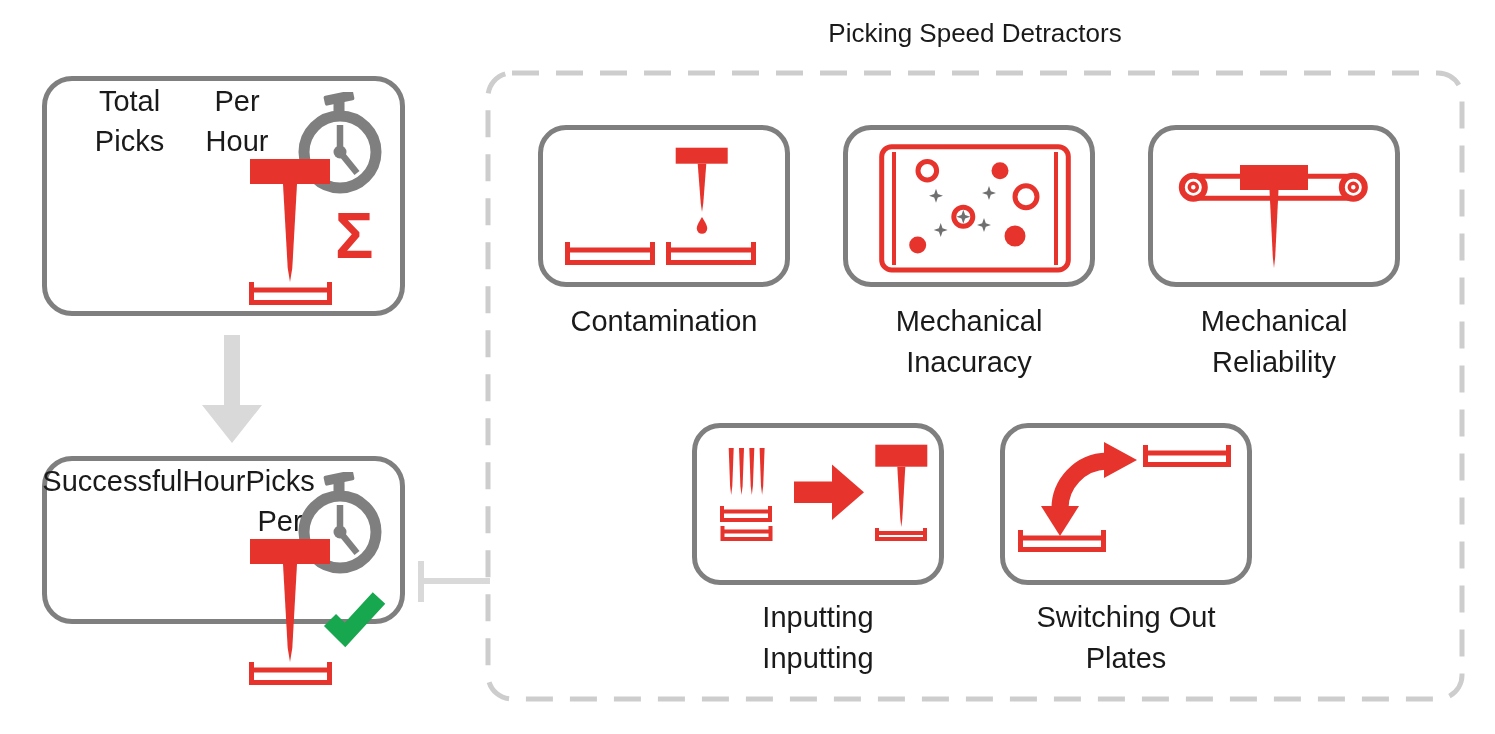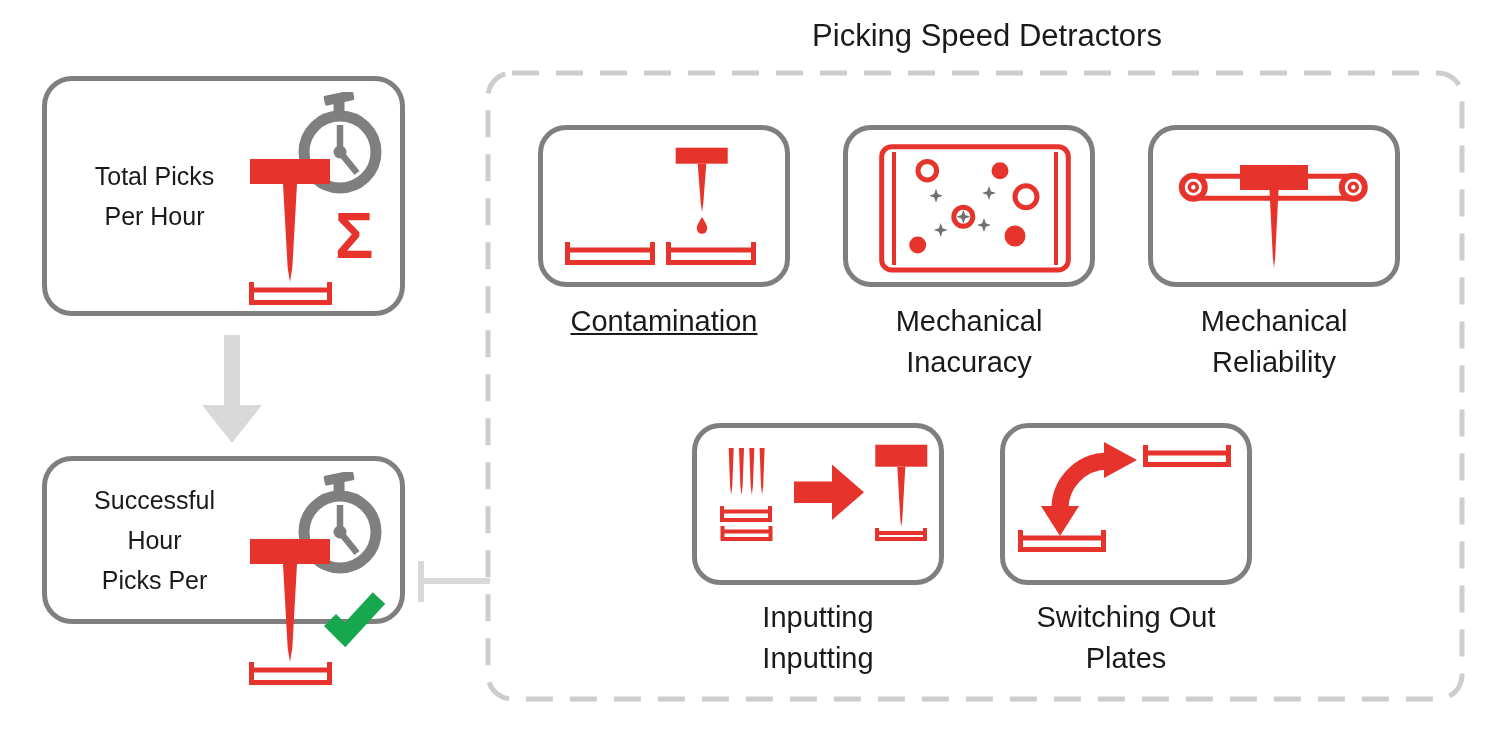--- a/index.html
+++ b/index.html
@@ -17,24 +17,25 @@
     position:absolute;
     width:363px;
     border:5px solid #7F7F7F;
     border-radius:30px;
     background:#fff;
     box-sizing:border-box;
   }
   .flow-box .box-label{
     position:absolute;
     left:0;top:0;bottom:0;width:215px;
-    display:flex;flex-direction:column;justify-content:center;
+    display:flex;justify-content:center;
     text-align:center;
-    font-size:25px;line-height:40px;
-    color:#1A1A1A;
+    font-size:29px;line-height:40px;
+    color:#1A1A1A;
+    padding-left:24px;
   }
   .flow-box svg.main-icon{position:absolute;left:195px;top:11px;}
   
   .d-box{
     position:absolute;
     width:252px;height:162px;
     border:5px solid #7F7F7F;
     border-radius:28px;
     background:#fff;
     box-sizing:border-box;
@@ -43,23 +44,23 @@
   .d-label{
     position:absolute;
     width:320px;
     text-align:center;
     font-size:29px;line-height:41px;
     color:#1A1A1A;
   }
   .d-label span{display:block;}
   #detractors-title{
     position:absolute;
-    left:500px;top:18px;width:974px;
+    left:488px;top:18px;width:974px;
     text-align:center;
-    font-size:31px;
+    font-size:26px;
     color:#1A1A1A;
   }
   .connector-h{position:absolute;left:420px;top:578px;width:70px;height:6px;background:#D9D9D9;}
   .connector-v{position:absolute;left:418px;top:561px;width:6px;height:41px;background:#D9D9D9;}
 </style>
 </head>
 <body>
 
 <div id="stage">
 
@@ -141,21 +142,21 @@
         <path d="M164,92 C160,98.5 158.8,100.8 158.8,103.5 A5.2,5.2 0 0 0 169.2,103.5 C169.2,100.8 168,98.5 164,92 Z"></path>
       </g>
       <g stroke="#E6332B" stroke-width="5" fill="none">
         <path d="M29.5,117 V137.5 H114.5 V117"></path>
           <path d="M29.5,125 H114.5"></path>
         <path d="M130.5,117 V137.5 H215.5 V117"></path>
           <path d="M130.5,125 H215.5"></path>
       </g>
     </svg>
   </div>
-  <div class="d-label" style="left:504px;top:301px;text-decoration:underline;">
+  <div class="d-label" style="left:504px;top:301px;">
     <span>Contamination</span>
     <span></span>
   </div>
 
   <div class="d-box" style="left:843px;top:125px;">
     <svg width="252" height="162" viewBox="0 0 252 162">
       <rect x="38.7" y="21.7" width="186.6" height="123.3" rx="10" fill="none" stroke="#E6332B" stroke-width="5"></rect>
       <path d="M51,27 V140 M213,27 V140" stroke="#E6332B" stroke-width="4" fill="none"></path>
       <g>
         <circle cx="84.3" cy="45.7" r="9.3" fill="none" stroke="#E6332B" stroke-width="5"></circle>

